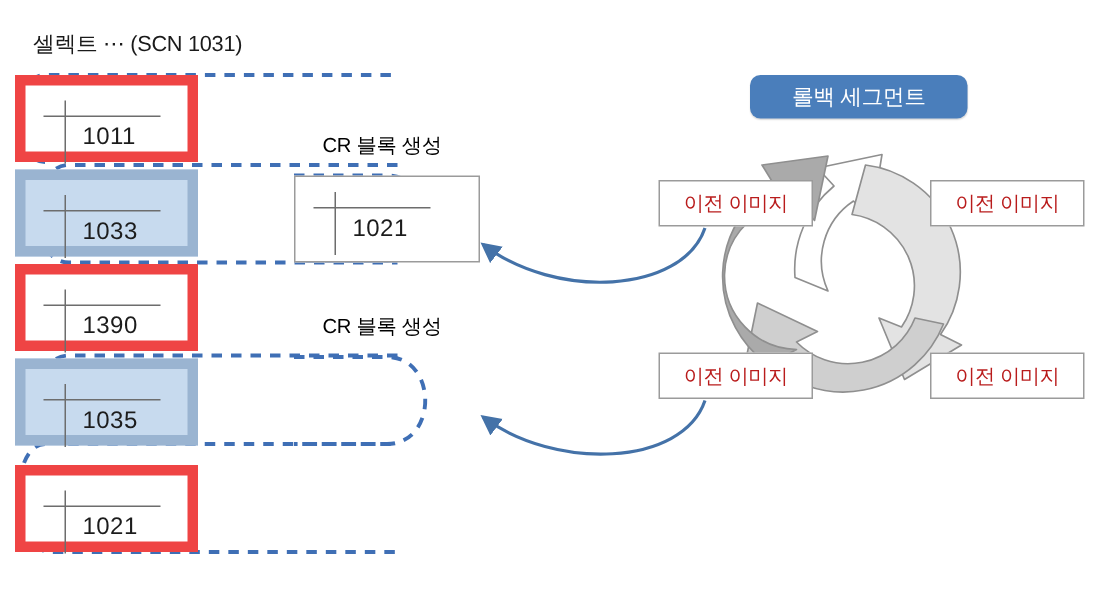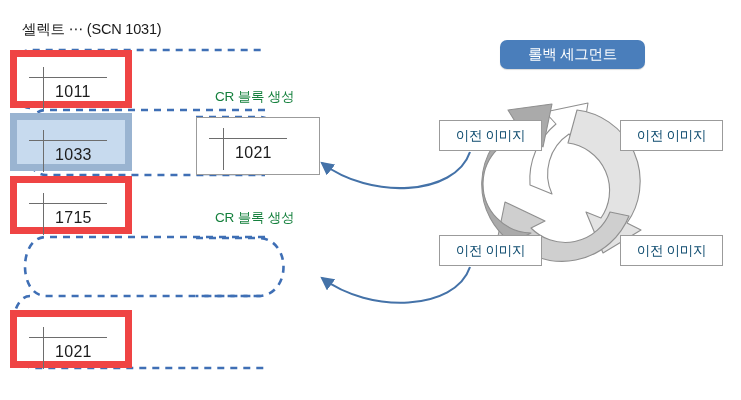--- a/index.html
+++ b/index.html
@@ -32,44 +32,44 @@
            border-top:1px solid #6d6d6d;}
   .glyph-v{position:absolute;left:26px;top:10px;width:0;height:42px;
            border-left:1px solid #6d6d6d;}
   .row-num{
     position:absolute;left:38px;top:26px;
     font-size:16px;color:#1c1c1c;letter-spacing:.3px;
   }
 
   
   .cr-label{
-    position:absolute;font-size:13.5px;color:#15803d;white-space:nowrap;
+    position:absolute;font-size:13.5px;color:#000000;white-space:nowrap;
     letter-spacing:-0.2px;
   }
   .cr-box{
     position:absolute;left:196px;width:124px;height:58px;
     border:1px solid #9b9b9b;background:#ffffff;box-sizing:border-box;
   }
 
   
   .snake,.arrows,.cycle{position:absolute;left:0;top:0;}
 
   
   .badge{
-    position:absolute;left:500px;top:40px;width:145px;height:29px;
+    position:absolute;left:500px;top:50px;width:145px;height:29px;
     background:#4a7ebb;border-radius:7px;
     display:flex;align-items:center;justify-content:center;
     color:#ffffff;font-size:14.5px;letter-spacing:-0.3px;
     box-shadow:0 1px 1px rgba(0,0,0,.15);
   }
   .img-box{
     position:absolute;width:103px;height:31px;
     background:#ffffff;border:1px solid #9b9b9b;box-sizing:border-box;
     display:flex;align-items:center;justify-content:center;
-    font-size:13.5px;color:#0c4a6e;letter-spacing:-0.3px;
+    font-size:13.5px;color:#b91c1c;letter-spacing:-0.3px;
     z-index:4;
   }
   .ib-tl{left:439px;top:120px;}
   .ib-tr{left:620px;top:120px;}
   .ib-bl{left:439px;top:235px;}
   .ib-br{left:620px;top:235px;}
 </style>
 </head>
 <body>
 
@@ -102,23 +102,28 @@
 
   <div class="row-box hl" style="top:113px">
     <span class="glyph-h"></span>
     <span class="glyph-v"></span>
     <span class="row-num">1033</span>
   </div>
 
   <div class="row-box" style="top:176px">
     <span class="glyph-h"></span>
     <span class="glyph-v"></span>
-    <span class="row-num">1715</span>
+    <span class="row-num">1390</span>
   </div>
 
+  <div class="row-box hl" style="top:239px">
+    <span class="glyph-h"></span>
+    <span class="glyph-v"></span>
+    <span class="row-num">1035</span>
+  </div>
 
   <div class="row-box" style="top:310px">
     <span class="glyph-h"></span>
     <span class="glyph-v"></span>
     <span class="row-num">1021</span>
   </div>
 
   <div class="cr-label" style="left:215px;top:88px">CR 블록 생성</div>
   <div class="cr-box" style="top:117px">
     <span class="glyph-h"></span>

